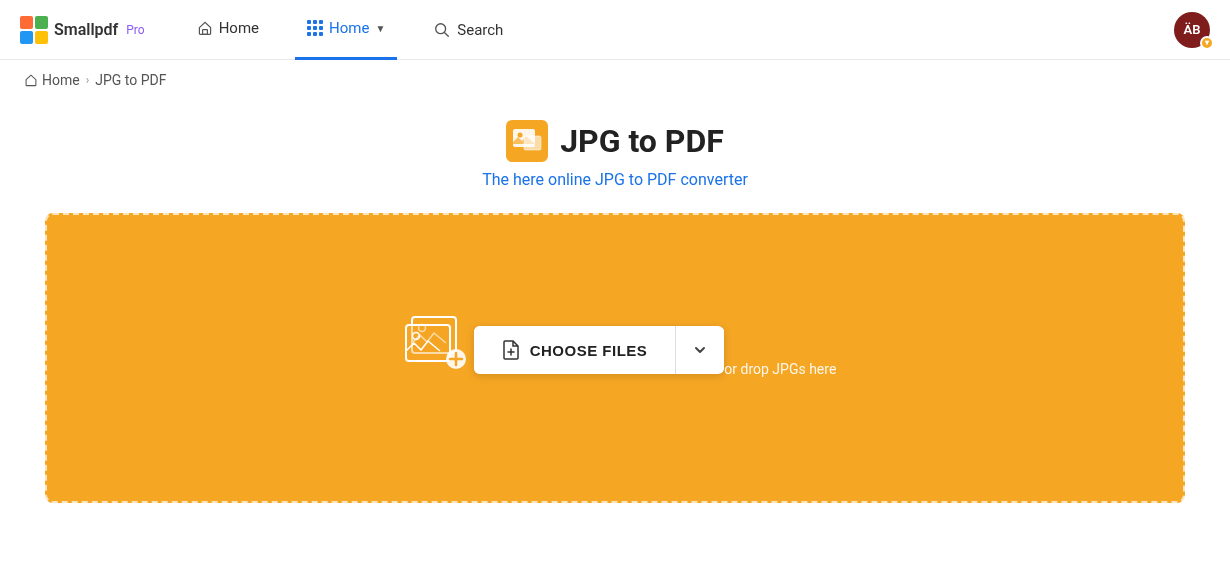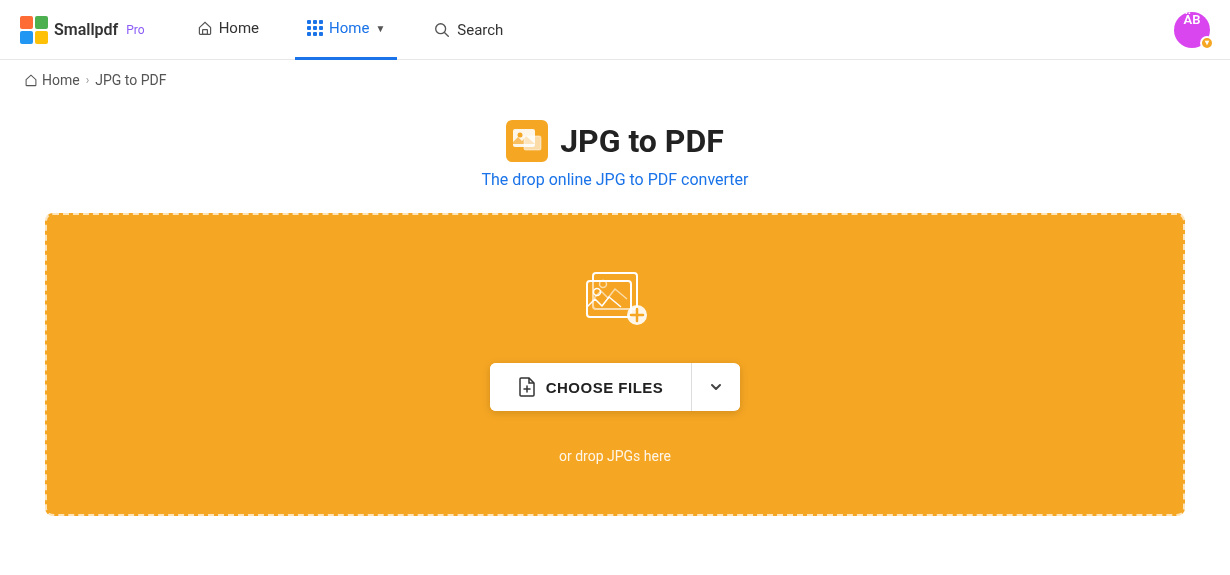--- a/index.html
+++ b/index.html
@@ -78,24 +78,24 @@
       height: 46px;
       cursor: pointer;
       font-size: 15px;
       color: #333;
     }
     .spacer { flex: 1; }
     .avatar {
       width: 36px;
       height: 36px;
       border-radius: 50%;
-      background: #d946ef;
+      background: #7f1d1d;
       color: #fff;
       display: flex;
-      align-items: flex-start;
+      align-items: center;
       justify-content: center;
       font-size: 13px;
       font-weight: 600;
       cursor: pointer;
       position: relative;
     }
     .avatar-chevron {
       position: absolute;
       bottom: -2px;
       right: -4px;
@@ -155,21 +155,21 @@
     }
 
     
     .drop-zone {
       width: 1140px;
       max-width: 100%;
       background: #f5a623;
       border-radius: 8px;
       border: 2px dashed rgba(255,255,255,0.7);
       display: flex;
-      flex-direction: column;
+      flex-direction: row;
       align-items: center;
       justify-content: center;
       padding: 50px 40px;
       min-height: 290px;
     }
     .drop-icon {
       margin-bottom: 24px;
     }
     .choose-files-container {
       display: flex;
@@ -290,21 +290,21 @@
 
     <svg width="42" height="42" viewBox="0 0 42 42" fill="none" xmlns="http://www.w3.org/2000/svg">
       <rect width="42" height="42" rx="6" fill="#f5a623"></rect>
       <rect x="7" y="9" width="22" height="18" rx="2" fill="white" fill-opacity="0.9"></rect>
       <circle cx="14" cy="15" r="2.5" fill="#f5a623"></circle>
       <path d="M7 22l5-5 4 4 4-5 9 8H7z" fill="#f5a623" fill-opacity="0.7"></path>
       <rect x="18" y="16" width="17" height="14" rx="1.5" fill="white" fill-opacity="0.6" stroke="white" stroke-width="0.5"></rect>
     </svg>
     <h1 class="page-title-text">JPG to PDF</h1>
   </div>
-  <p class="page-subtitle">The drop online JPG to PDF converter</p>
+  <p class="page-subtitle">The here online JPG to PDF converter</p>
 
   <div class="drop-zone">
 
     <div class="drop-icon">
       <svg width="80" height="70" viewBox="0 0 80 70" fill="none" xmlns="http://www.w3.org/2000/svg">
 
         <rect x="18" y="8" width="44" height="36" rx="3" stroke="white" stroke-width="2" fill="none"></rect>
         <circle cx="28" cy="19" r="3.5" stroke="white" stroke-width="1.5" fill="none"></circle>
         <path d="M18 34l8-8 7 7 7-9 12 10" stroke="white" stroke-width="1.5" stroke-linejoin="round" fill="none"></path>
 

